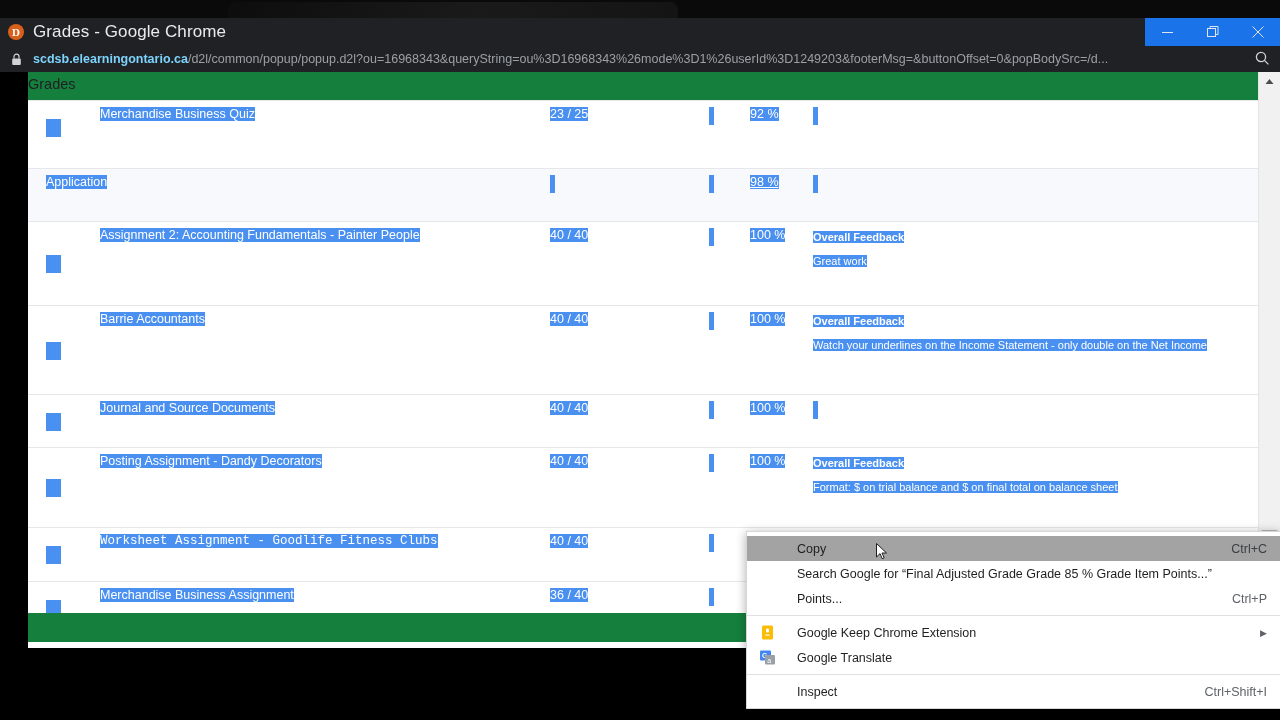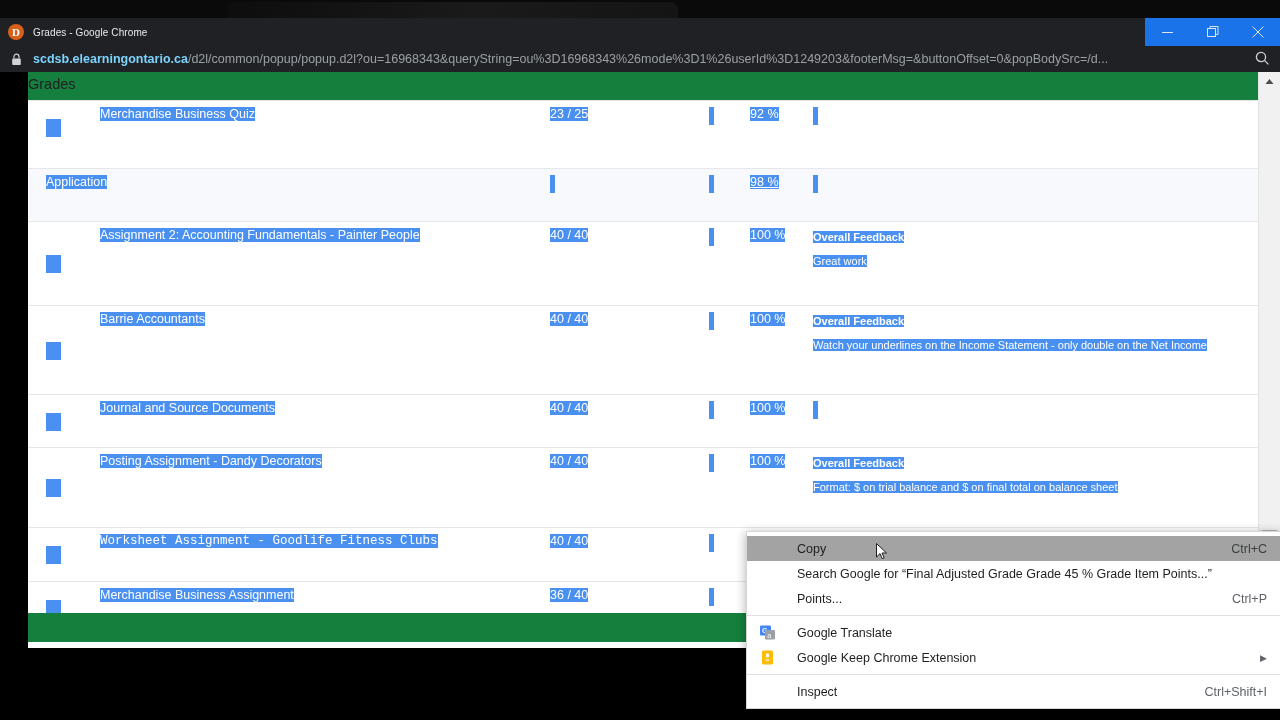--- a/index.html
+++ b/index.html
@@ -22,21 +22,21 @@
     position:absolute;left:0;top:18px;width:1280px;height:28px;
     background:#202124;display:flex;align-items:center;
   }
   .favicon{
     width:16px;height:16px;border-radius:50%;
     background:#d9601a;margin-left:8px;margin-right:9px;
     display:flex;align-items:center;justify-content:center;
     color:#fff;font-size:11px;font-weight:bold;line-height:1;
     font-family:"Liberation Serif",serif;
   }
-  .wintitle{color:#e8eaed;font-size:10px;letter-spacing:.1px;}
+  .wintitle{color:#e8eaed;font-size:17px;letter-spacing:.1px;}
   .winbtns{position:absolute;right:0;top:0;display:flex;height:28px;}
   .winbtn{
     width:45px;height:28px;display:flex;align-items:center;justify-content:center;
     background:#1a73e8;color:#dfe6f3;
   }
   .winbtn svg{display:block;}
 
   .omnibox{
     position:absolute;left:0;top:46px;width:1280px;height:26px;
     background:#202124;display:flex;align-items:center;
@@ -257,45 +257,45 @@
 
   <div class="bottomblack"></div>
 
   <div class="ctxmenu" id="ctxmenu">
       <div class="ctxpad"></div>
       <div class="ctxitem hl">
         <span>Copy</span>
         <span class="ctxshort">Ctrl+C</span>
       </div>
       <div class="ctxitem">
-        <span>Search Google for “Final Adjusted Grade Grade 45 % Grade Item Points...”</span>
+        <span>Search Google for “Final Adjusted Grade Grade 85 % Grade Item Points...”</span>
       </div>
       <div class="ctxitem">
         <span>Points...</span>
         <span class="ctxshort">Ctrl+P</span>
       </div>
       <div class="ctxsep"></div>
+      <div class="ctxitem">
+        <span class="ctxico"><svg width="17" height="17" viewBox="0 0 17 17">
+            <rect x="3" y="1.5" width="11" height="14" rx="1.5" fill="#fbbc04"></rect>
+            <rect x="7" y="4.5" width="3" height="4" rx="1.2" fill="#ffffff"></rect>
+            <rect x="6.5" y="10.5" width="4" height="1.2" fill="#ffffff"></rect>
+          </svg></span>
+        <span>Google Keep Chrome Extension</span>
+        <span class="ctxarrow">▶</span>
+      </div>
       <div class="ctxitem">
         <span class="ctxico"><svg width="17" height="17" viewBox="0 0 17 17">
             <rect x="1" y="1.5" width="11" height="10" rx="1" fill="#4285f4"></rect>
             <text x="3" y="9.2" font-size="7" fill="#ffffff" font-family="Liberation Sans, sans-serif" font-weight="bold">G</text>
             <rect x="6" y="6" width="10" height="9.5" rx="1" fill="#9aa0a6"></rect>
             <text x="8.2" y="13.6" font-size="7" fill="#ffffff" font-family="Liberation Sans, sans-serif">a</text>
           </svg></span>
         <span>Google Translate</span>
       </div>
-      <div class="ctxitem">
-        <span class="ctxico"><svg width="17" height="17" viewBox="0 0 17 17">
-            <rect x="3" y="1.5" width="11" height="14" rx="1.5" fill="#fbbc04"></rect>
-            <rect x="7" y="4.5" width="3" height="4" rx="1.2" fill="#ffffff"></rect>
-            <rect x="6.5" y="10.5" width="4" height="1.2" fill="#ffffff"></rect>
-          </svg></span>
-        <span>Google Keep Chrome Extension</span>
-        <span class="ctxarrow">▶</span>
-      </div>
       <div class="ctxsep"></div>
       <div class="ctxitem">
         <span>Inspect</span>
         <span class="ctxshort">Ctrl+Shift+I</span>
       </div>
       <div class="ctxpad"></div>
     </div>
 
   <div class="cursor">
     <svg width="12" height="18" viewBox="0 0 12 18">

